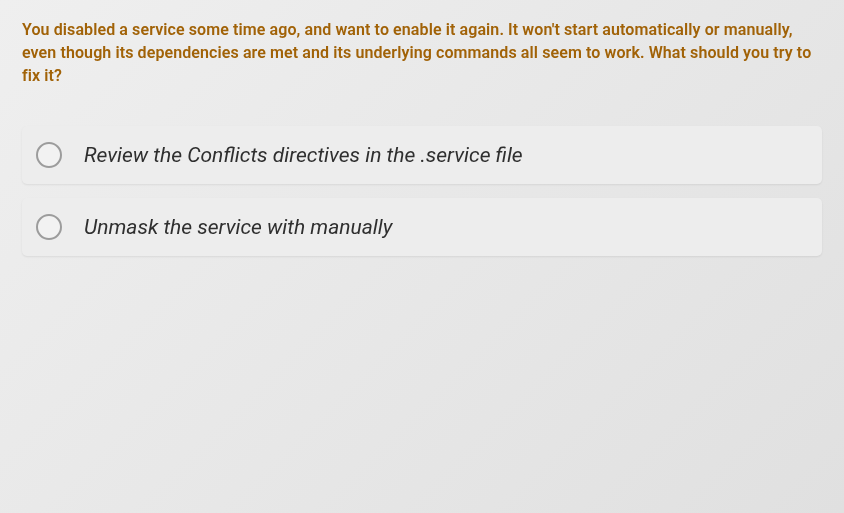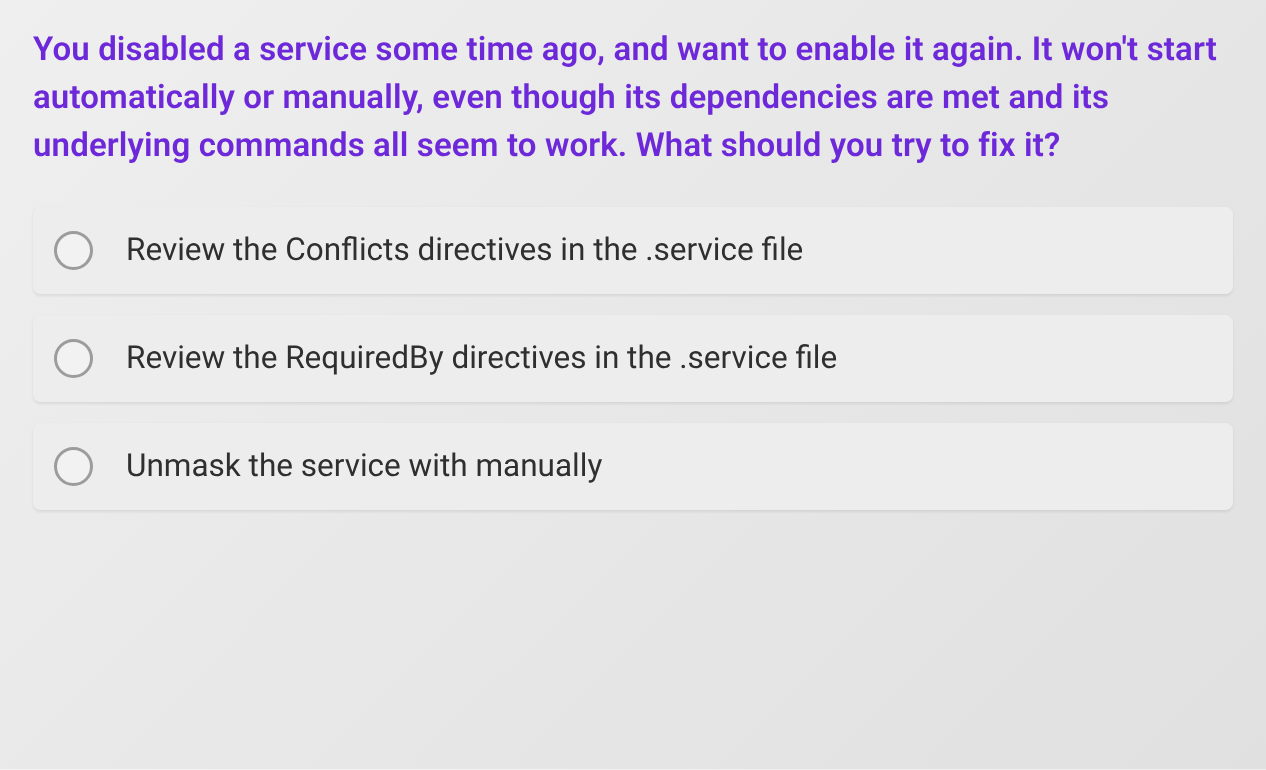--- a/index.html
+++ b/index.html
@@ -5,40 +5,41 @@
   * { margin: 0; padding: 0; box-sizing: border-box; }
   html, body { width: 844px; height: 513px; }
   body {
     font-family: -apple-system, BlinkMacSystemFont, "Segoe UI", Roboto, "Helvetica Neue", Arial, sans-serif;
     background: #e8e8e8;
     background: linear-gradient(135deg, #efefef 0%, #e0e0e0 100%);
     padding: 18px 22px 22px 22px;
     color: #2b2b2b;
   }
   .question {
-    font-size: 22px;
+    font-size: 16px;
     font-weight: 600;
     line-height: 1.45;
-    color: #6d28d9;
-    margin-bottom: 24px;
+    color: #a16207;
+    margin-bottom: 38px;
     letter-spacing: 0.1px;
   }
   .options {
     display: flex;
     flex-direction: column;
     gap: 14px;
   }
   .option {
     display: flex;
     align-items: center;
     background: #ededed;
     border-radius: 5px;
     padding: 16px 18px 16px 14px;
     min-height: 58px;
     box-shadow: 0 1px 2px rgba(0,0,0,0.08);
+    font-style: italic;
   }
   .radio {
     width: 26px;
     height: 26px;
     border: 2.5px solid #9c9c9c;
     border-radius: 50%;
     flex-shrink: 0;
     margin-right: 22px;
     background: #f2f2f2;
   }
@@ -54,23 +55,19 @@
 <div class="question">You disabled a service some time ago, and want to enable it again. It won't start automatically or manually, even though its dependencies are met and its underlying commands all seem to work. What should you try to fix it?</div>
 
 <div class="options">
 
   <div class="option">
     <div class="radio"></div>
     <div class="option-text">Review the Conflicts directives in the .service file</div>
   </div>
 
 
-  <div class="option">
-    <div class="radio"></div>
-    <div class="option-text">Review the RequiredBy directives in the .service file</div>
-  </div>
 
   <div class="option">
     <div class="radio"></div>
     <div class="option-text">Unmask the service with manually</div>
   </div>
 
 </div>
 
 </body></html>

